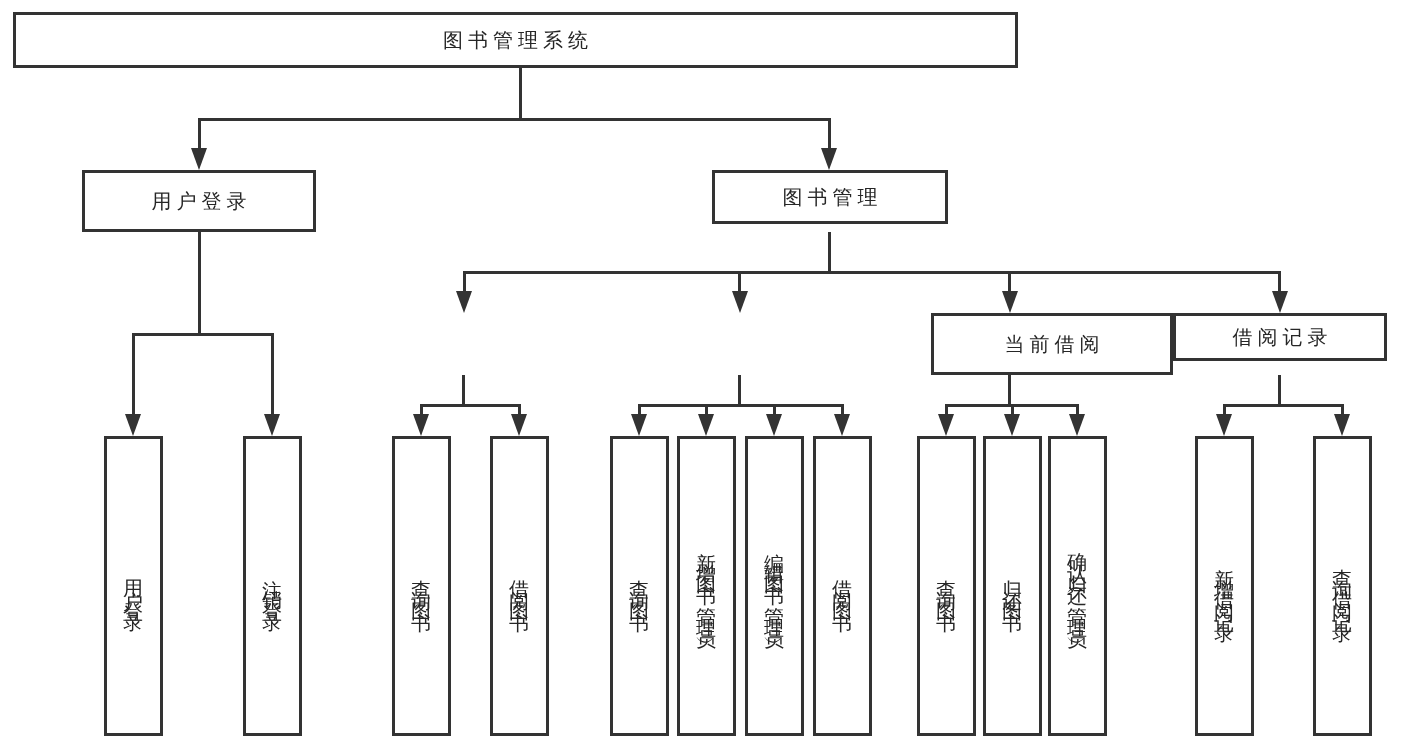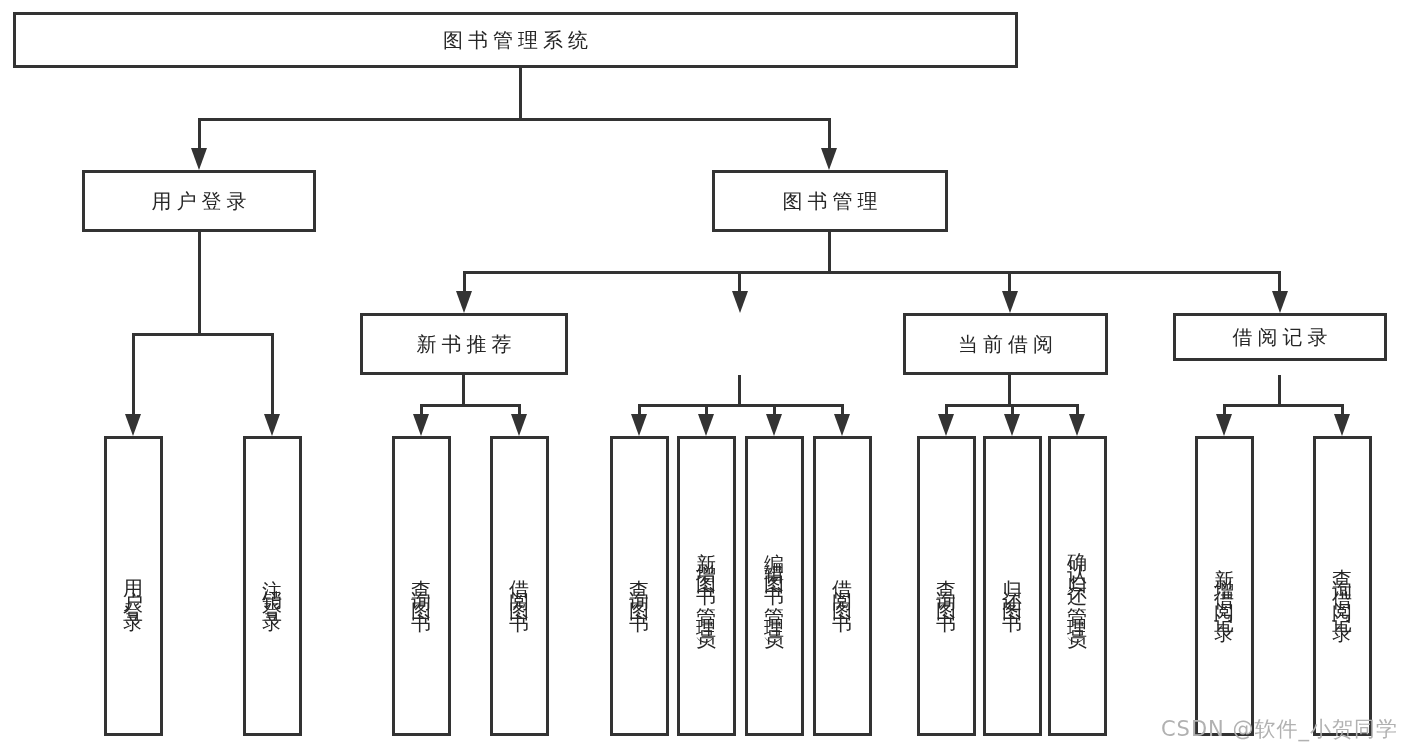--- a/index.html
+++ b/index.html
@@ -67,28 +67,25 @@
 
 <div class="canvas">
 
   <div class="box" style="left:13px;top:12px;width:1005px;height:56px;">
     <span>图书管理系统</span>
   </div>
 
   <div class="box" style="left:82px;top:170px;width:234px;height:62px;">
     <span>用户登录</span>
   </div>
-  <div class="box" style="left:712px;top:170px;width:236px;height:62px;">
+  <div class="box" style="left:712px;top:170px;width:236px;height:54px;">
     <span>图书管理</span>
   </div>
 
-  <div class="box" style="left:360px;top:313px;width:208px;height:62px;">
-    <span>新书推荐</span>
-  </div>
-  <div class="box" style="left:903px;top:313px;width:205px;height:62px;">
+  <div class="box" style="left:931px;top:313px;width:242px;height:62px;">
     <span>当前借阅</span>
   </div>
   <div class="box" style="left:1173px;top:313px;width:214px;height:48px;">
     <span>借阅记录</span>
   </div>
 
   <div class="leafbox" style="left:104px;top:436px;width:59px;height:300px;">
     <span class="vtext">用户登录</span>
   </div>
   <div class="leafbox" style="left:243px;top:436px;width:59px;height:300px;">
@@ -184,15 +181,14 @@
   <div class="v" style="left:1076px;top:404px;height:14px;"></div>
   <div class="arrow" style="left:1069px;top:414px;"></div>
 
   <div class="v" style="left:1278px;top:375px;height:32px;"></div>
   <div class="h" style="left:1223px;top:404px;width:121px;"></div>
   <div class="v" style="left:1223px;top:404px;height:14px;"></div>
   <div class="arrow" style="left:1216px;top:414px;"></div>
   <div class="v" style="left:1341px;top:404px;height:14px;"></div>
   <div class="arrow" style="left:1334px;top:414px;"></div>
 
-  <div class="watermark">CSDN @软件_小贺同学</div>
 
 </div>
 
 </body></html>

